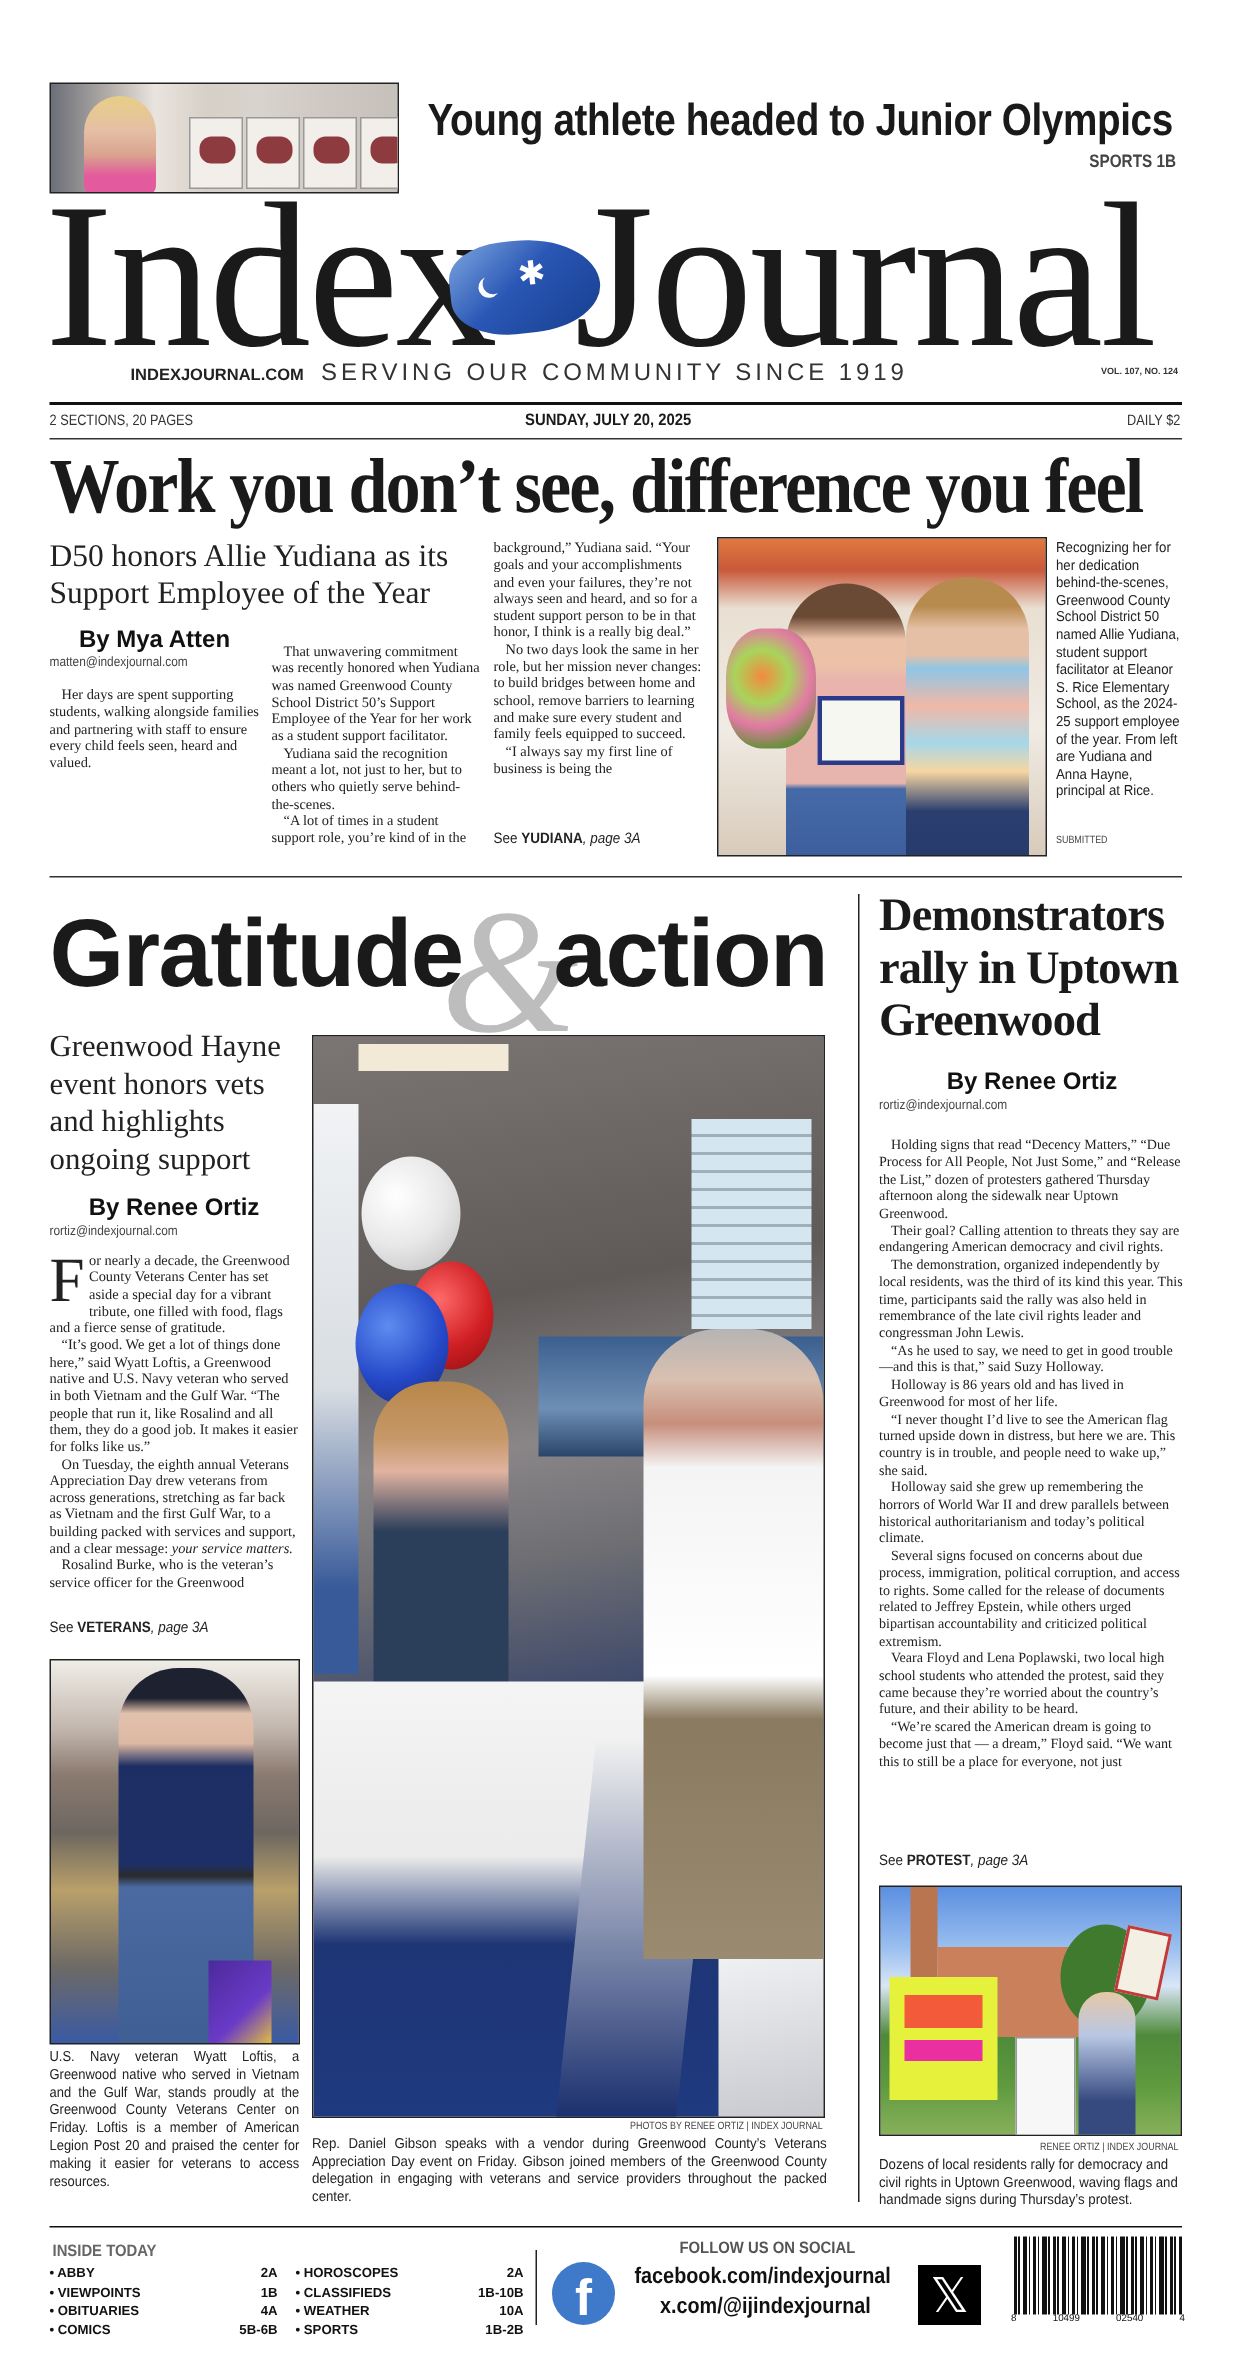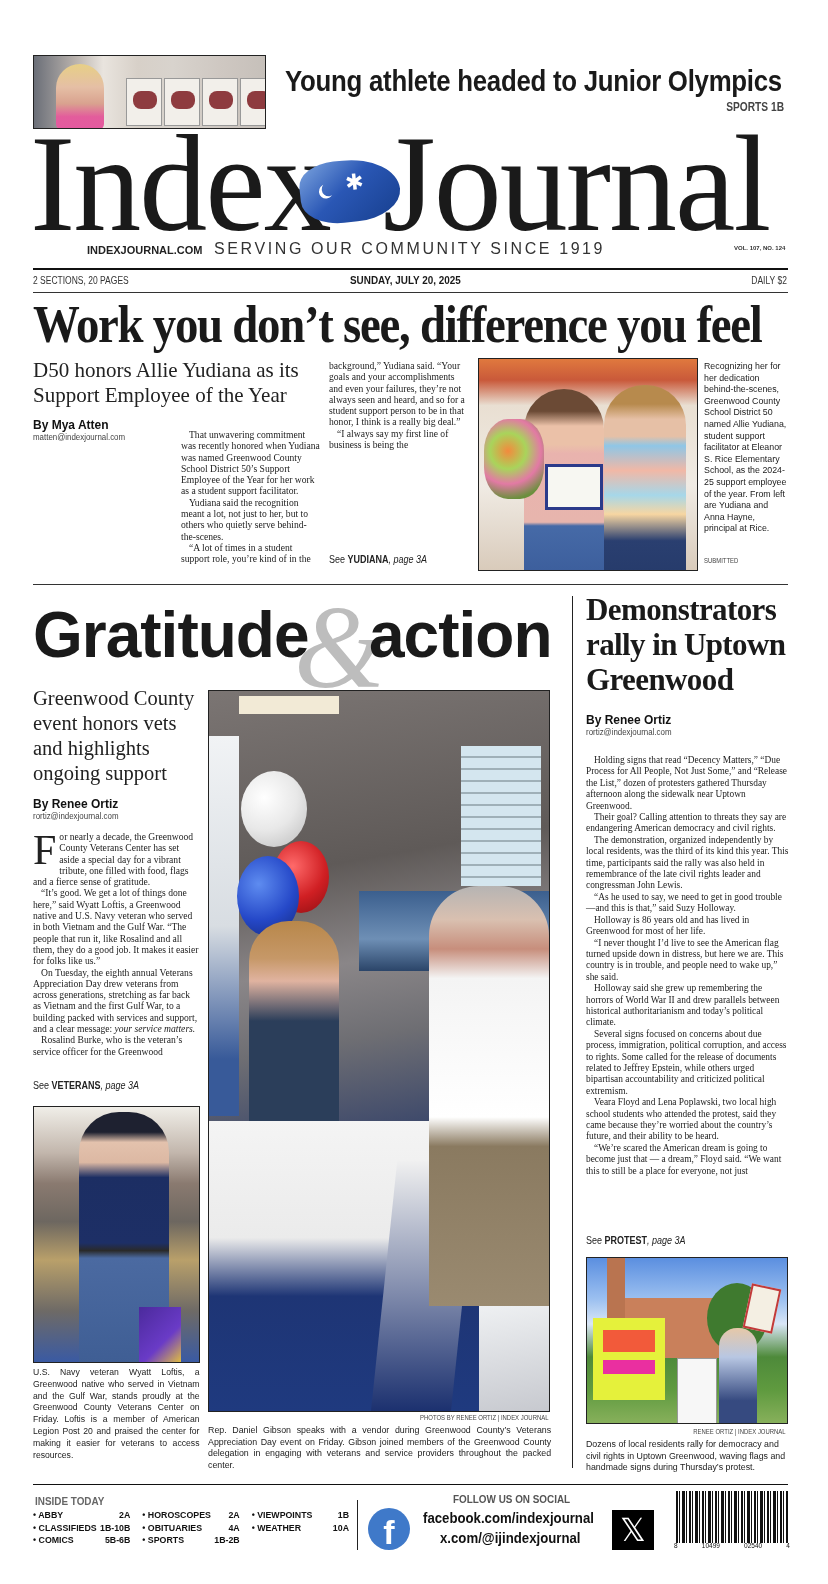--- a/index.html
+++ b/index.html
@@ -29,21 +29,21 @@
   .volno { left: 734px; top: 245px; font-size: 6px; font-weight: bold; color: #333; }
   .rule-thick { left: 33px; top: 268px; width: 755px; height: 2px; background: #111; }
   .dateline-left { left: 33px; top: 275px; font-size: 10px; color: #333; transform: scaleX(0.85); transform-origin: left top; }
   .dateline-center { left: 350px; top: 274px; font-size: 11px; font-weight: bold; transform: scaleX(0.9); transform-origin: left top; }
   .dateline-right { right: 41px; top: 275px; font-size: 10px; color: #333; transform: scaleX(0.85); transform-origin: right top; }
   .rule-thin { left: 33px; top: 292px; width: 755px; height: 1px; background: #333; }
 
   
   .main-head { left: 33px; top: 295px; font-size: 52px; font-weight: bold; letter-spacing: -1.4px; white-space: nowrap; transform: scaleX(0.9); transform-origin: left top; }
   .sub-head { left: 33px; top: 358px; width: 300px; font-size: 21px; line-height: 25px; color: #222; }
-  .byline { font-family: "Liberation Sans", sans-serif; font-weight: bold; font-size: 12px; color: #111; }
+  .byline { font-family: "Liberation Sans", sans-serif; font-weight: bold; font-size: 16px; color: #111; text-align: center; }
   .email { font-family: "Liberation Sans", sans-serif; font-size: 9px; color: #444; transform: scaleX(0.88); transform-origin: left top; white-space: nowrap; }
   .body-col { font-size: 9.6px; line-height: 11.3px; color: #222; }
   .body-col p { text-indent: 8px; }
   .jump { font-family: "Liberation Sans", sans-serif; font-size: 10px; color: #222; transform: scaleX(0.9); transform-origin: left top; white-space: nowrap; }
   .jump b { font-weight: bold; }
   .jump i { font-style: italic; }
 
   .photo1 { left: 478px; top: 358px; width: 220px; height: 213px; border: 1px solid #222; overflow: hidden;
     background: linear-gradient(180deg, #e0793e 0%, #c9593a 10%, #e9dfd2 22%, #f0ebe4 60%, #d9cbbb 100%); }
   .photo1 .p1 { position: absolute; left: 45px; top: 30px; width: 80px; height: 185px; border-radius: 40px 40px 0 0;
@@ -102,21 +102,21 @@
   .photo4 .sign1 b { position: absolute; left: 10px; top: 42px; width: 52px; height: 14px; background: #ea2fa0; }
   .photo4 .sign2 { position: absolute; left: 90px; top: 100px; width: 40px; height: 67px; background: #f7f7f7; border: 1px solid #999; }
   .photo4 .sign3 { position: absolute; left: 160px; top: 28px; width: 30px; height: 45px; background: #f4efe3; border: 2px solid #c23a3a; transform: rotate(12deg); }
   .photo4 .woman2 { position: absolute; left: 132px; top: 70px; width: 38px; height: 97px; border-radius: 18px 18px 0 0; background: linear-gradient(180deg, #e6c8a8 0%, #b8c7e3 30%, #364a80 75%); }
   .credit4 { right: 42px; top: 1428px; }
   .caption4 { left: 586px; top: 1438px; width: 220px; font-family: "Liberation Sans", sans-serif; font-size: 9.6px; line-height: 11.5px; color: #222; transform: scaleX(0.92); transform-origin: left top; }
 
   
   .rule-foot { left: 33px; top: 1484px; width: 755px; height: 1px; background: #111; }
   .inside-title { left: 35px; top: 1495px; font-family: "Liberation Sans", sans-serif; font-weight: bold; font-size: 11px; color: #666; transform: scaleX(0.9); transform-origin: left top; }
-  .inside-grid { left: 33px; top: 1510px; width: 316px; font-family: "Liberation Sans", sans-serif; font-size: 8.8px; font-weight: bold; color: #111; display: grid; grid-template-columns: 1fr 1fr 1fr; column-gap: 12px; row-gap: 1px; }
+  .inside-grid { left: 33px; top: 1510px; width: 316px; font-family: "Liberation Sans", sans-serif; font-size: 8.8px; font-weight: bold; color: #111; display: grid; grid-template-columns: 1fr 1fr; column-gap: 12px; row-gap: 1px; }
   .inside-grid .cell { display: flex; justify-content: space-between; white-space: nowrap; line-height: 11.5px; }
   .foot-rule-v1 { left: 357px; top: 1500px; width: 1px; height: 50px; background: #222; }
   .fb-icon { left: 368px; top: 1508px; width: 42px; height: 42px; border-radius: 50%; background: #3f79c9; color: #fff; font-family: "Liberation Sans", sans-serif; font-weight: bold; font-size: 34px; line-height: 48px; text-align: center; overflow: hidden; }
   .follow-title { left: 453px; top: 1493px; font-family: "Liberation Sans", sans-serif; font-weight: bold; font-size: 11px; color: #555; transform: scaleX(0.9); transform-origin: left top; white-space: nowrap; }
   .follow-fb { left: 423px; top: 1509px; font-family: "Liberation Sans", sans-serif; font-weight: bold; font-size: 15px; color: #111; transform: scaleX(0.88); transform-origin: left top; white-space: nowrap; }
   .follow-x { left: 440px; top: 1529px; font-family: "Liberation Sans", sans-serif; font-weight: bold; font-size: 15px; color: #111; transform: scaleX(0.88); transform-origin: left top; white-space: nowrap; }
   .x-icon { left: 612px; top: 1510px; width: 42px; height: 40px; background: #000; color: #fff; font-family: "Liberation Sans", sans-serif; font-size: 32px; line-height: 40px; text-align: center; font-weight: 300; }
   .barcode { left: 676px; top: 1491px; width: 112px; height: 52px; background: repeating-linear-gradient(90deg, #111 0 2px, #fff 2px 3px, #111 3px 4px, #fff 4px 6px, #111 6px 9px, #fff 9px 10px, #111 10px 11px, #fff 11px 13px); }
   .barcode-nums { left: 674px; top: 1542px; width: 116px; display: flex; justify-content: space-between; font-family: "Liberation Sans", sans-serif; font-size: 6.5px; color: #111; }
 </style>
@@ -158,29 +158,31 @@
 <div class="abs dateline-right sans">DAILY $2</div>
 <div class="abs rule-thin"></div>
 
 <div class="abs main-head">Work you don’t see, difference you feel</div>
 <div class="abs sub-head">D50 honors Allie Yudiana as its Support Employee of the Year</div>
 
 <div class="abs" style="left:33px;top:418px;width:140px;">
   <div class="byline">By Mya Atten</div>
   <div class="email">matten@indexjournal.com</div>
   <div class="body-col" style="margin-top:12px;">
+    <p>Her days are spent supporting students, walking alongside families and partnering with staff to ensure every child feels seen, heard and valued.</p>
   </div>
 </div>
 <div class="abs body-col" style="left:181px;top:429px;width:140px;">
   <p>That unwavering commitment was recently honored when Yudiana was named Greenwood County School District 50’s Support Employee of the Year for her work as a student support facilitator.</p>
   <p>Yudiana said the recognition meant a lot, not just to her, but to others who quietly serve behind-the-scenes.</p>
   <p>“A lot of times in a student support role, you’re kind of in the</p>
 </div>
 <div class="abs body-col" style="left:329px;top:360px;width:141px;">
   <p style="text-indent:0">background,” Yudiana said. “Your goals and your accomplishments and even your failures, they’re not always seen and heard, and so for a student support person to be in that honor, I think is a really big deal.”</p>
+  <p>No two days look the same in her role, but her mission never changes: to build bridges between home and school, remove barriers to learning and make sure every student and family feels equipped to succeed.</p>
   <p>“I always say my first line of business is being the</p>
 </div>
 <div class="abs jump" style="left:329px;top:554px;">
   <span>See</span> <b>YUDIANA</b><i>, page 3A</i>
 </div>
 
 <div class="abs photo1">
   <div class="p1"></div>
   <div class="p2"></div>
   <div class="flowers"></div>
@@ -189,21 +191,21 @@
 <div class="abs caption1">Recognizing her for her dedication behind-the-scenes, Greenwood County School District 50 named Allie Yudiana, student support facilitator at Eleanor S. Rice Elementary School, as the 2024-25 support employee of the year. From left are Yudiana and Anna Hayne, principal at Rice.</div>
 <div class="abs credit" style="left:704px;top:557px;transform-origin:left top;">SUBMITTED</div>
 
 <div class="abs rule-mid"></div>
 
 <div class="abs grat-amp">&amp;</div>
 <div class="abs grat-head">
   <span>Gratitude</span>
   <span class="w2">action</span>
 </div>
-<div class="abs grat-deck">Greenwood County event honors vets and highlights ongoing support</div>
+<div class="abs grat-deck">Greenwood Hayne event honors vets and highlights ongoing support</div>
 
 <div class="abs" style="left:33px;top:797px;width:166px;">
   <div class="byline">By Renee Ortiz</div>
   <div class="email">rortiz@indexjournal.com</div>
   <div class="body-col" style="margin-top:10px;">
     <p style="text-indent:0"><span class="dropcap">F</span><span>or nearly a decade, the Greenwood County Veterans Center has set aside a special day for a vibrant tribute, one filled with food, flags and a fierce sense of gratitude.</span></p>
     <p>“It’s good. We get a lot of things done here,” said Wyatt Loftis, a Greenwood native and U.S. Navy veteran who served in both Vietnam and the Gulf War. “The people that run it, like Rosalind and all them, they do a good job. It makes it easier for folks like us.”</p>
     <p><span>On Tuesday, the eighth annual Veterans Appreciation Day drew veterans from across generations, stretching as far back as Vietnam and the first Gulf War, to a building packed with services and support, and a clear message: </span><i>your service matters.</i></p>
     <p>Rosalind Burke, who is the veteran’s service officer for the Greenwood</p>
   </div>

